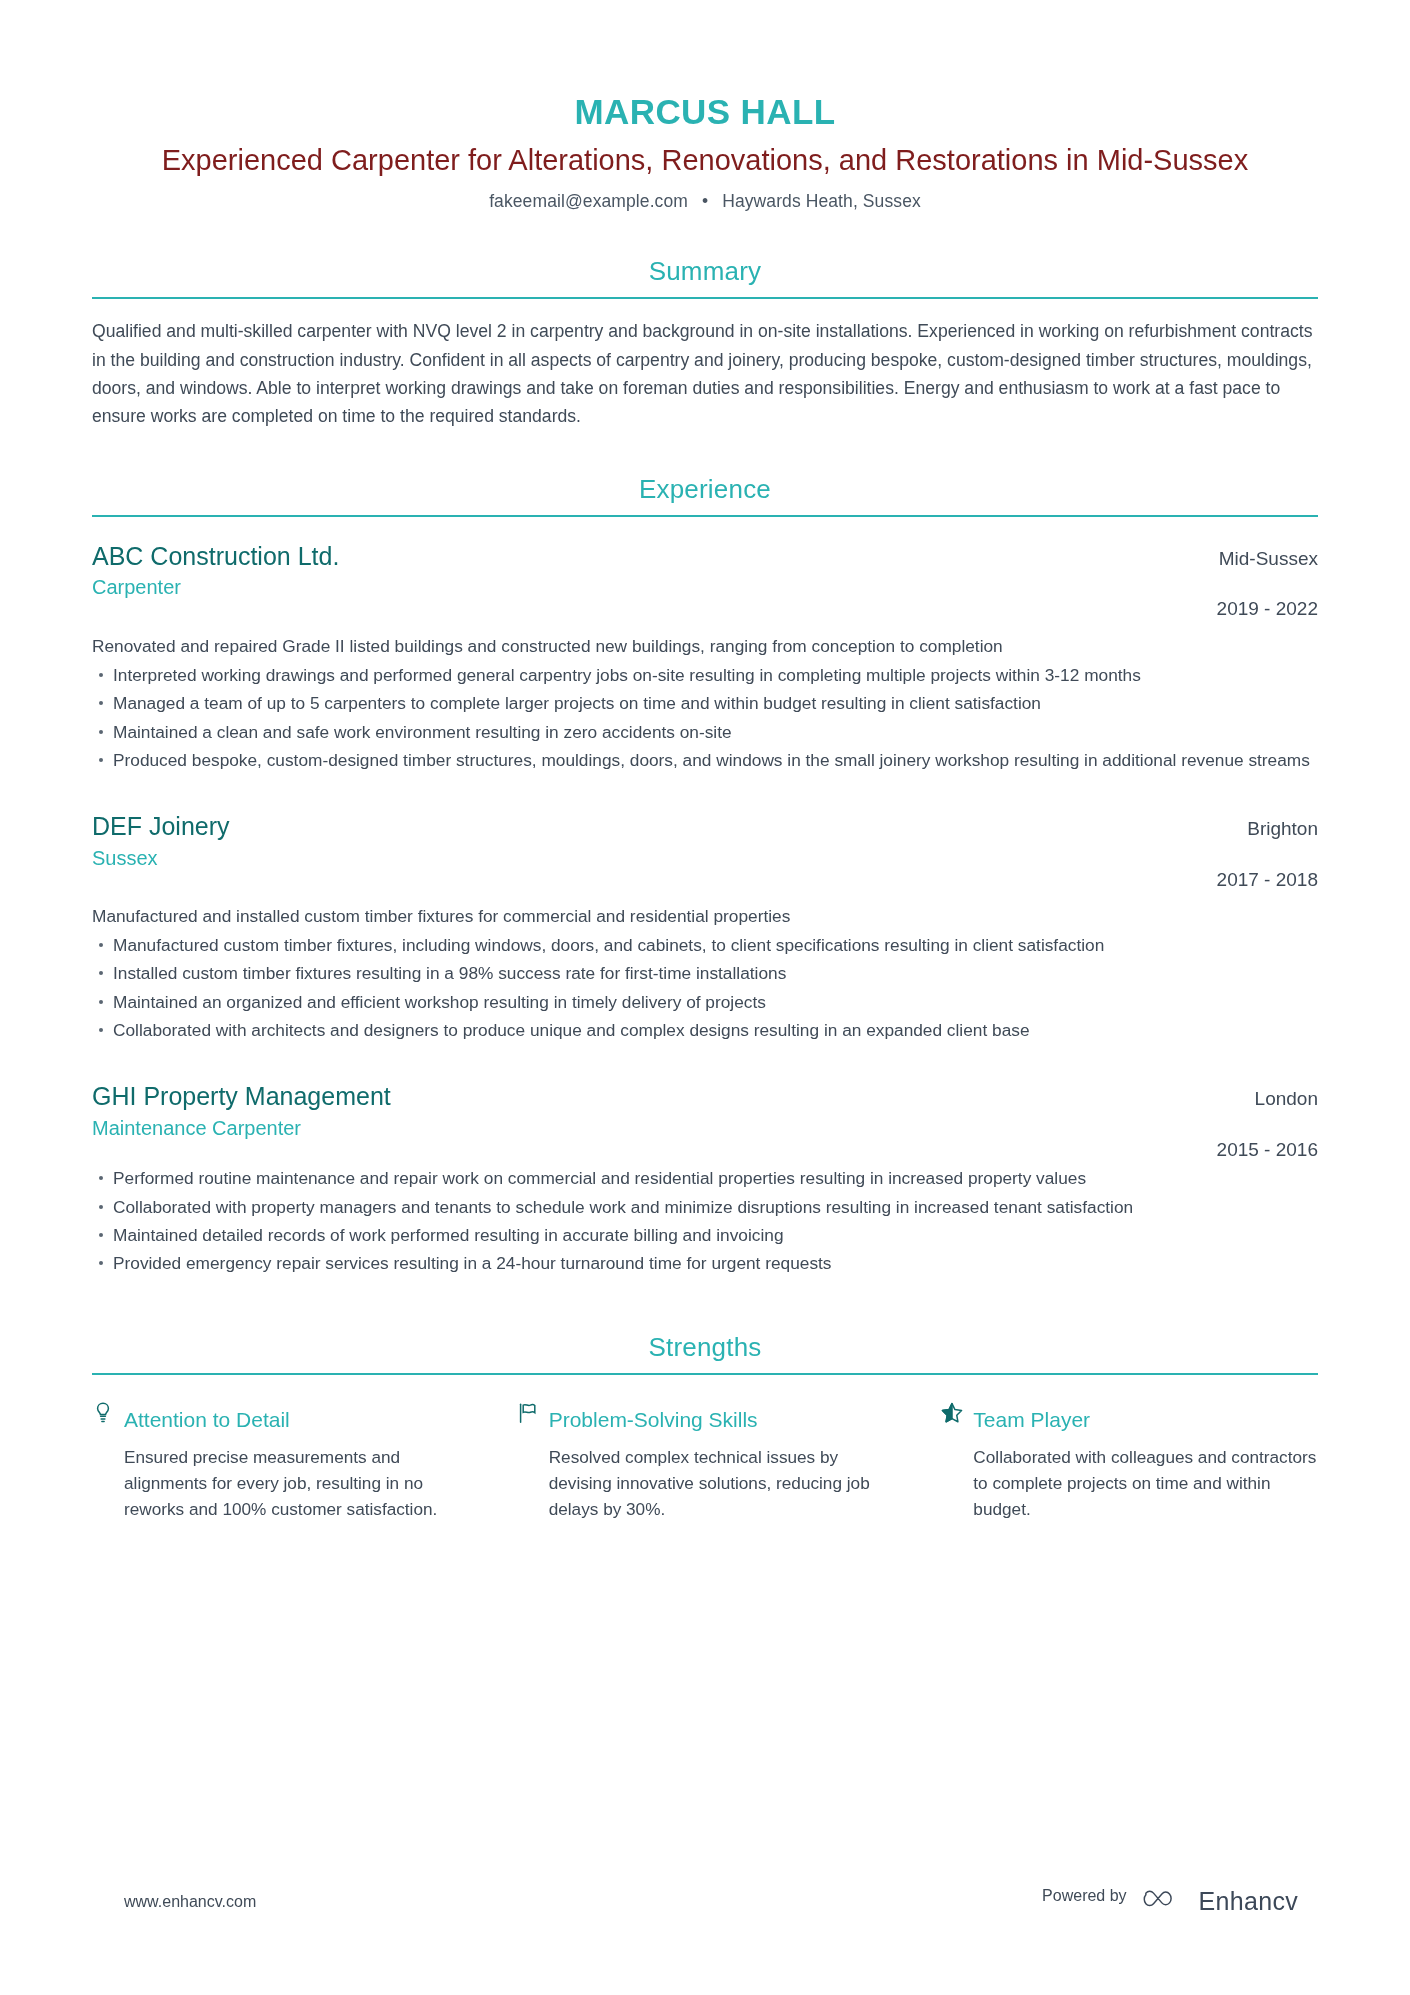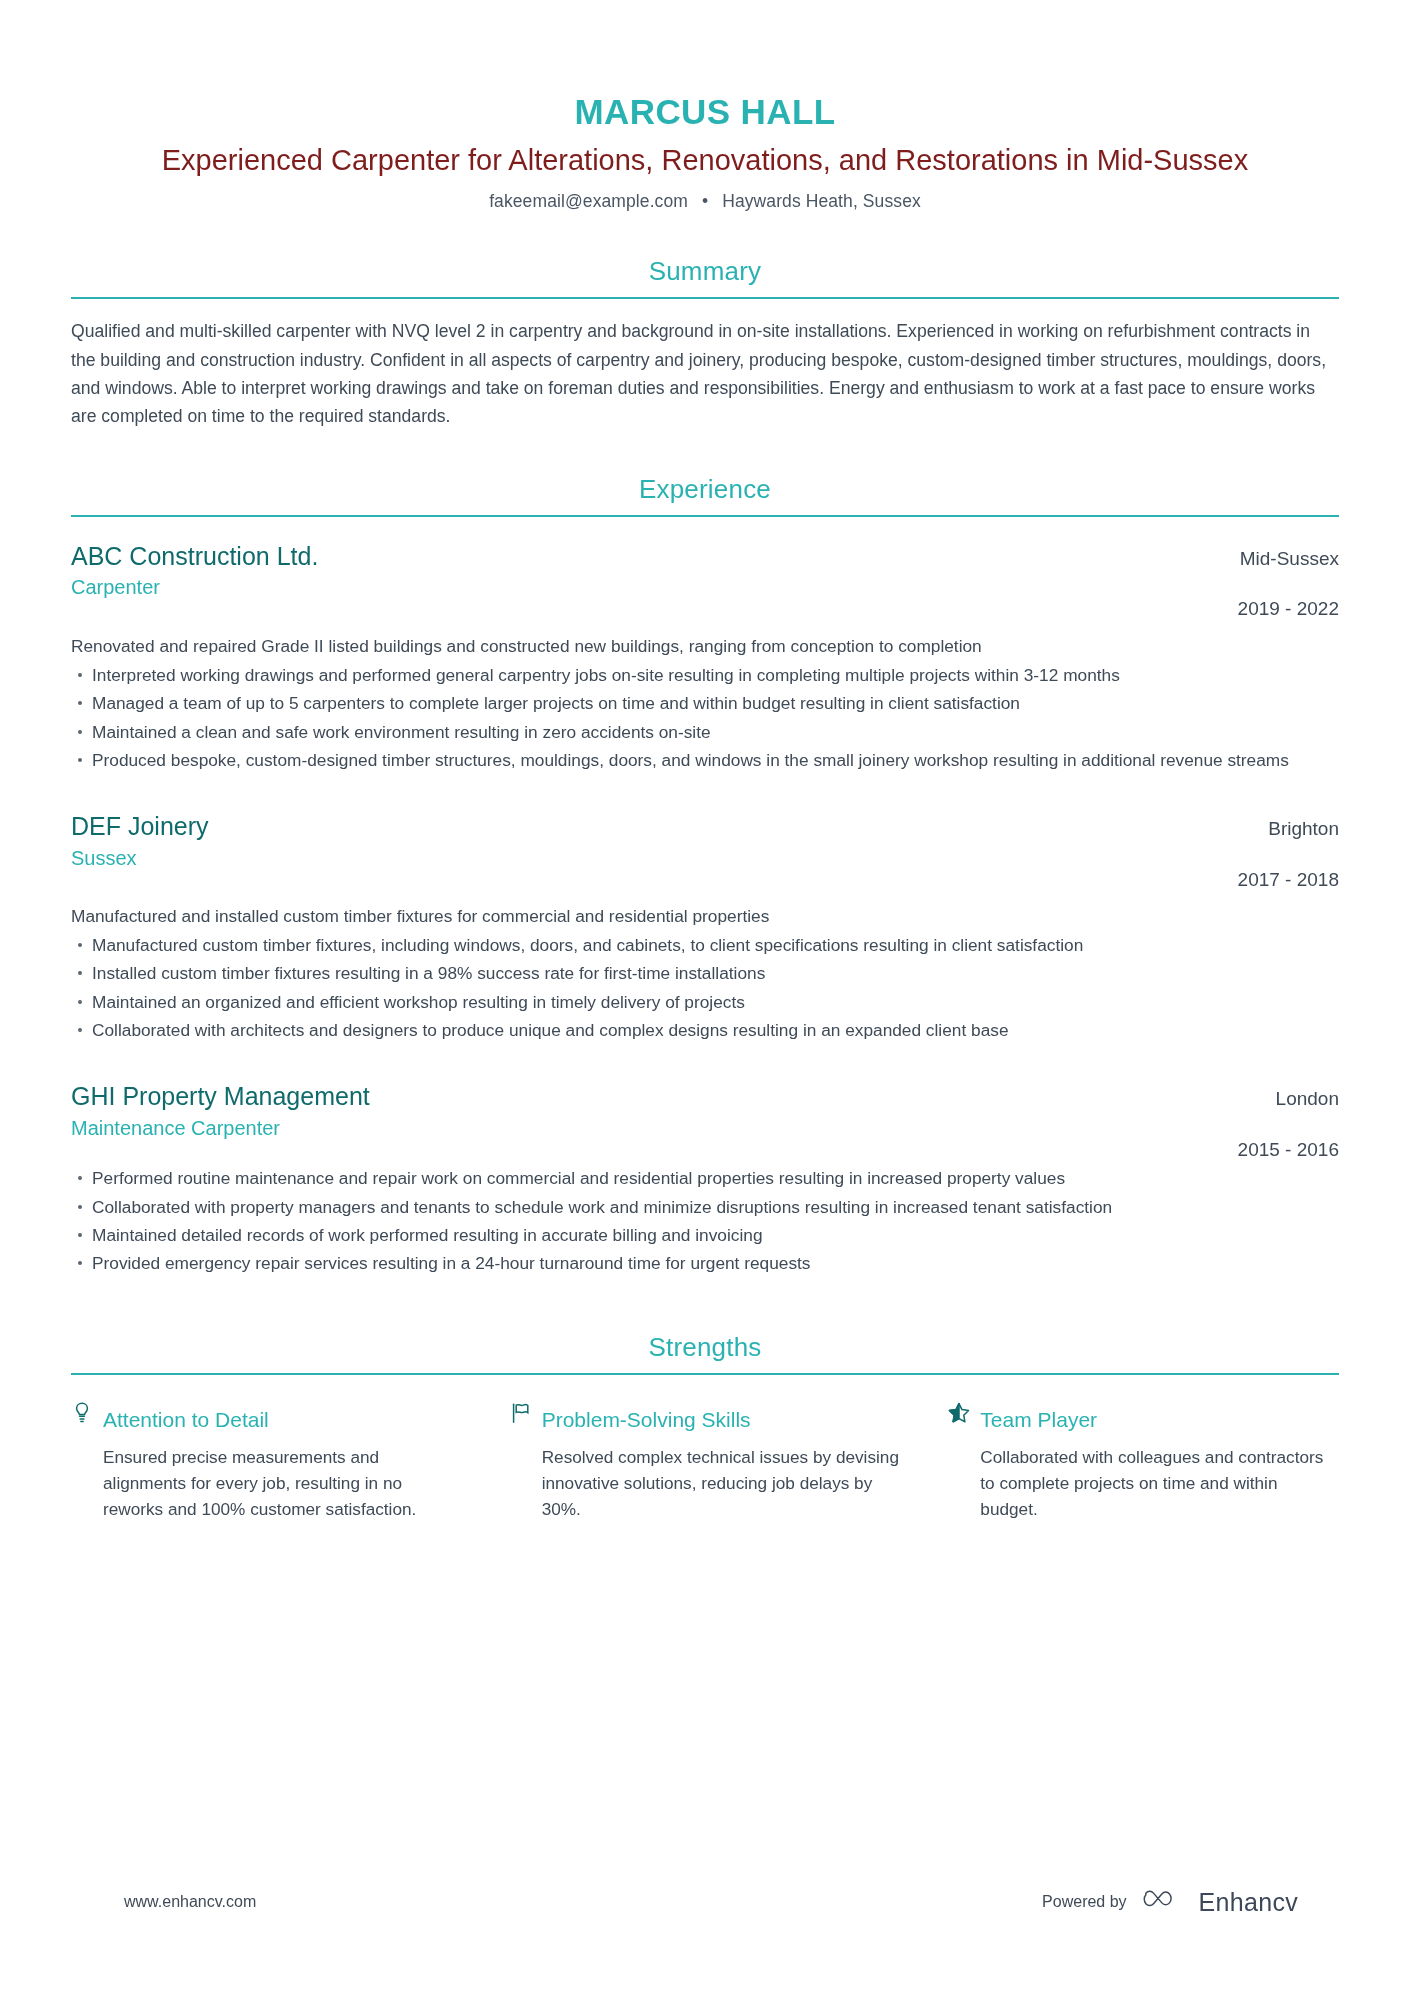--- a/index.html
+++ b/index.html
@@ -13,21 +13,21 @@
     font-family: "Liberation Sans", sans-serif;
     color: #3c4858;
     -webkit-font-smoothing: antialiased;
   }
 
   .page {
     position: relative;
     width: 1410px;
     min-height: 1995px;
     background: #ffffff;
-    padding: 0 71px;
+    padding: 0 92px;
   }
 
   
   .doc-header {
     padding-top: 92px;
     text-align: center;
   }
 
   .full-name {
     font-size: 35px;
@@ -209,21 +209,21 @@
     display: flex;
     align-items: center;
     justify-content: space-between;
   }
   .footer-url {
     font-size: 16px;
     color: #3f4a57;
   }
   .footer-brand {
     display: flex;
-    align-items: center;
+    align-items: flex-start;
     gap: 14px;
   }
   .powered-by {
     font-size: 16px;
     color: #3f4a57;
   }
   .brand-mark { display: block; color: #3c4858; }
   .brand-name {
     font-size: 25px;
     color: #3c4858;

